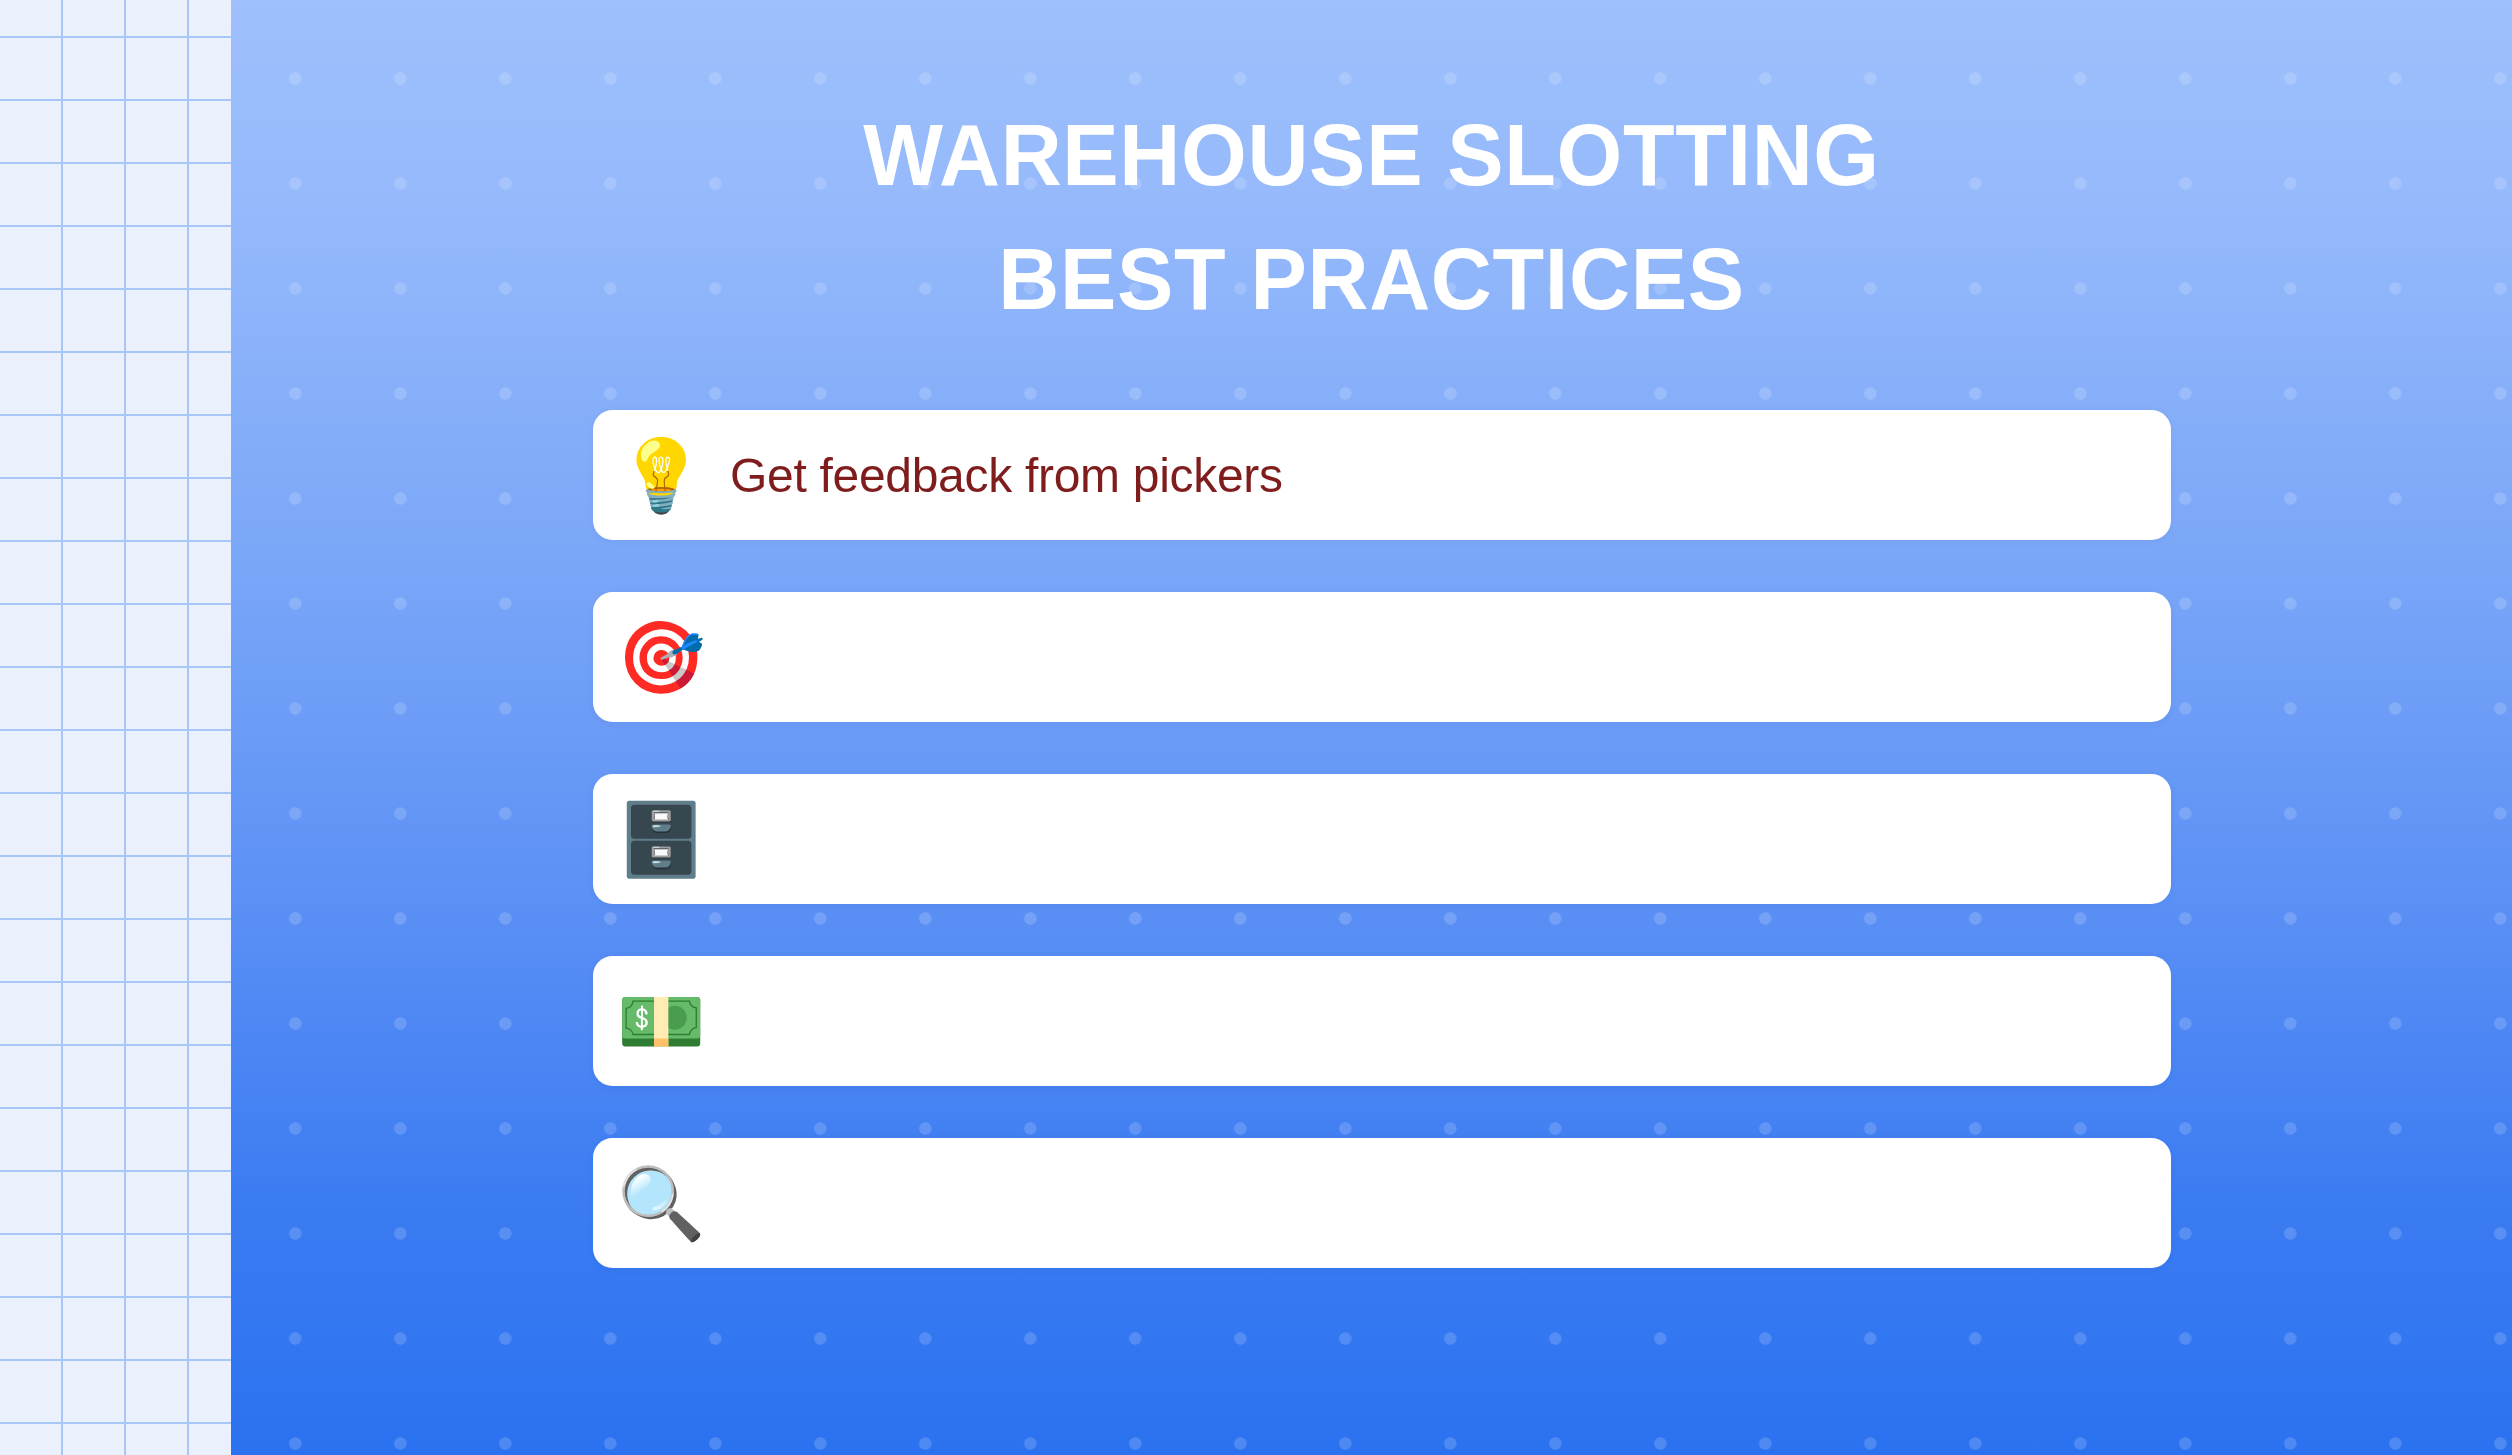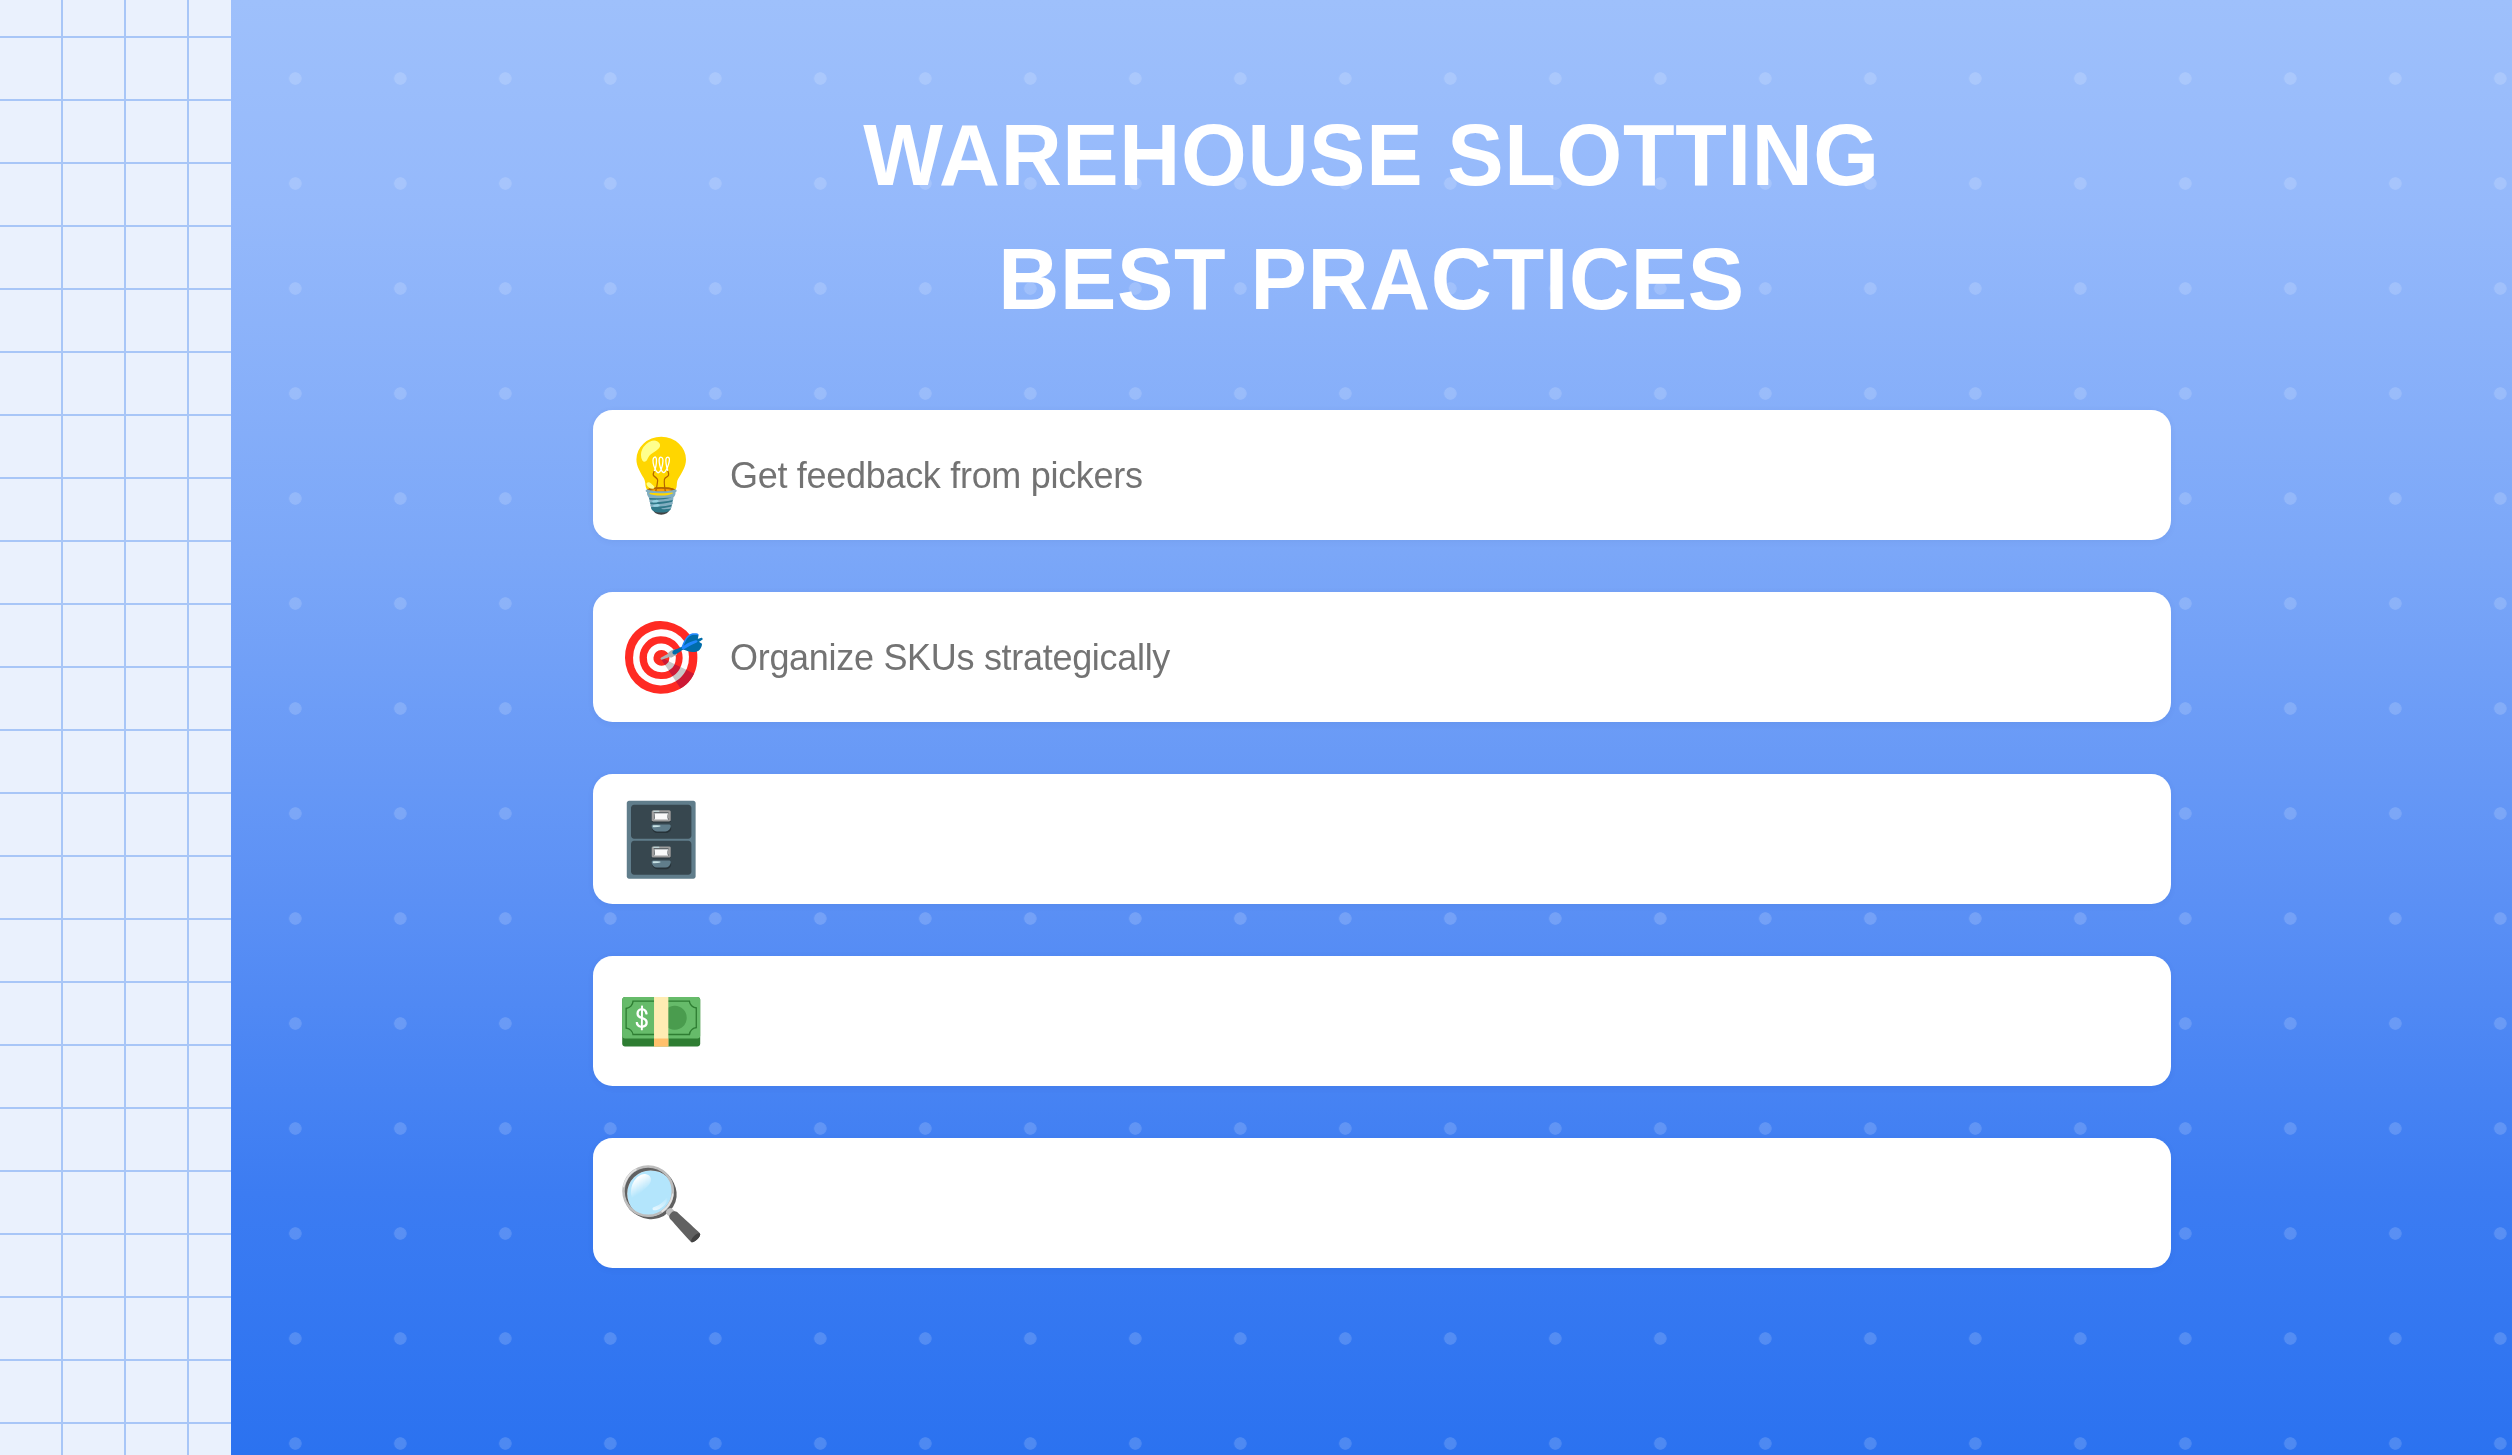--- a/index.html
+++ b/index.html
@@ -112,24 +112,24 @@
     width: 137px;
     text-align: center;
     font-family: "DejaVu Sans", sans-serif;
     font-size: 71px;
     line-height: 1;
     user-select: none;
   }
 
   .card-label {
     flex: 1 1 auto;
-    color: #737373;
+    color: #7f1d1d;
     font-family: "Liberation Sans", "DejaVu Sans", sans-serif;
     font-weight: 400;
-    font-size: 36px;
+    font-size: 48px;
     line-height: 63px;
     letter-spacing: -0.3px;
     white-space: nowrap;
   }
 </style>
 </head>
 <body>
 
 <div class="infographic">
 
@@ -146,21 +146,20 @@
 
     <div class="card-list">
 
       <div class="card">
         <span class="card-emoji">💡</span>
         <span class="card-label">Get feedback from pickers</span>
       </div>
 
       <div class="card">
         <span class="card-emoji">🎯</span>
-        <span class="card-label">Organize SKUs strategically</span>
       </div>
 
       <div class="card">
         <span class="card-emoji">🗄️</span>
       </div>
 
       <div class="card">
         <span class="card-emoji">💵</span>
       </div>
 

